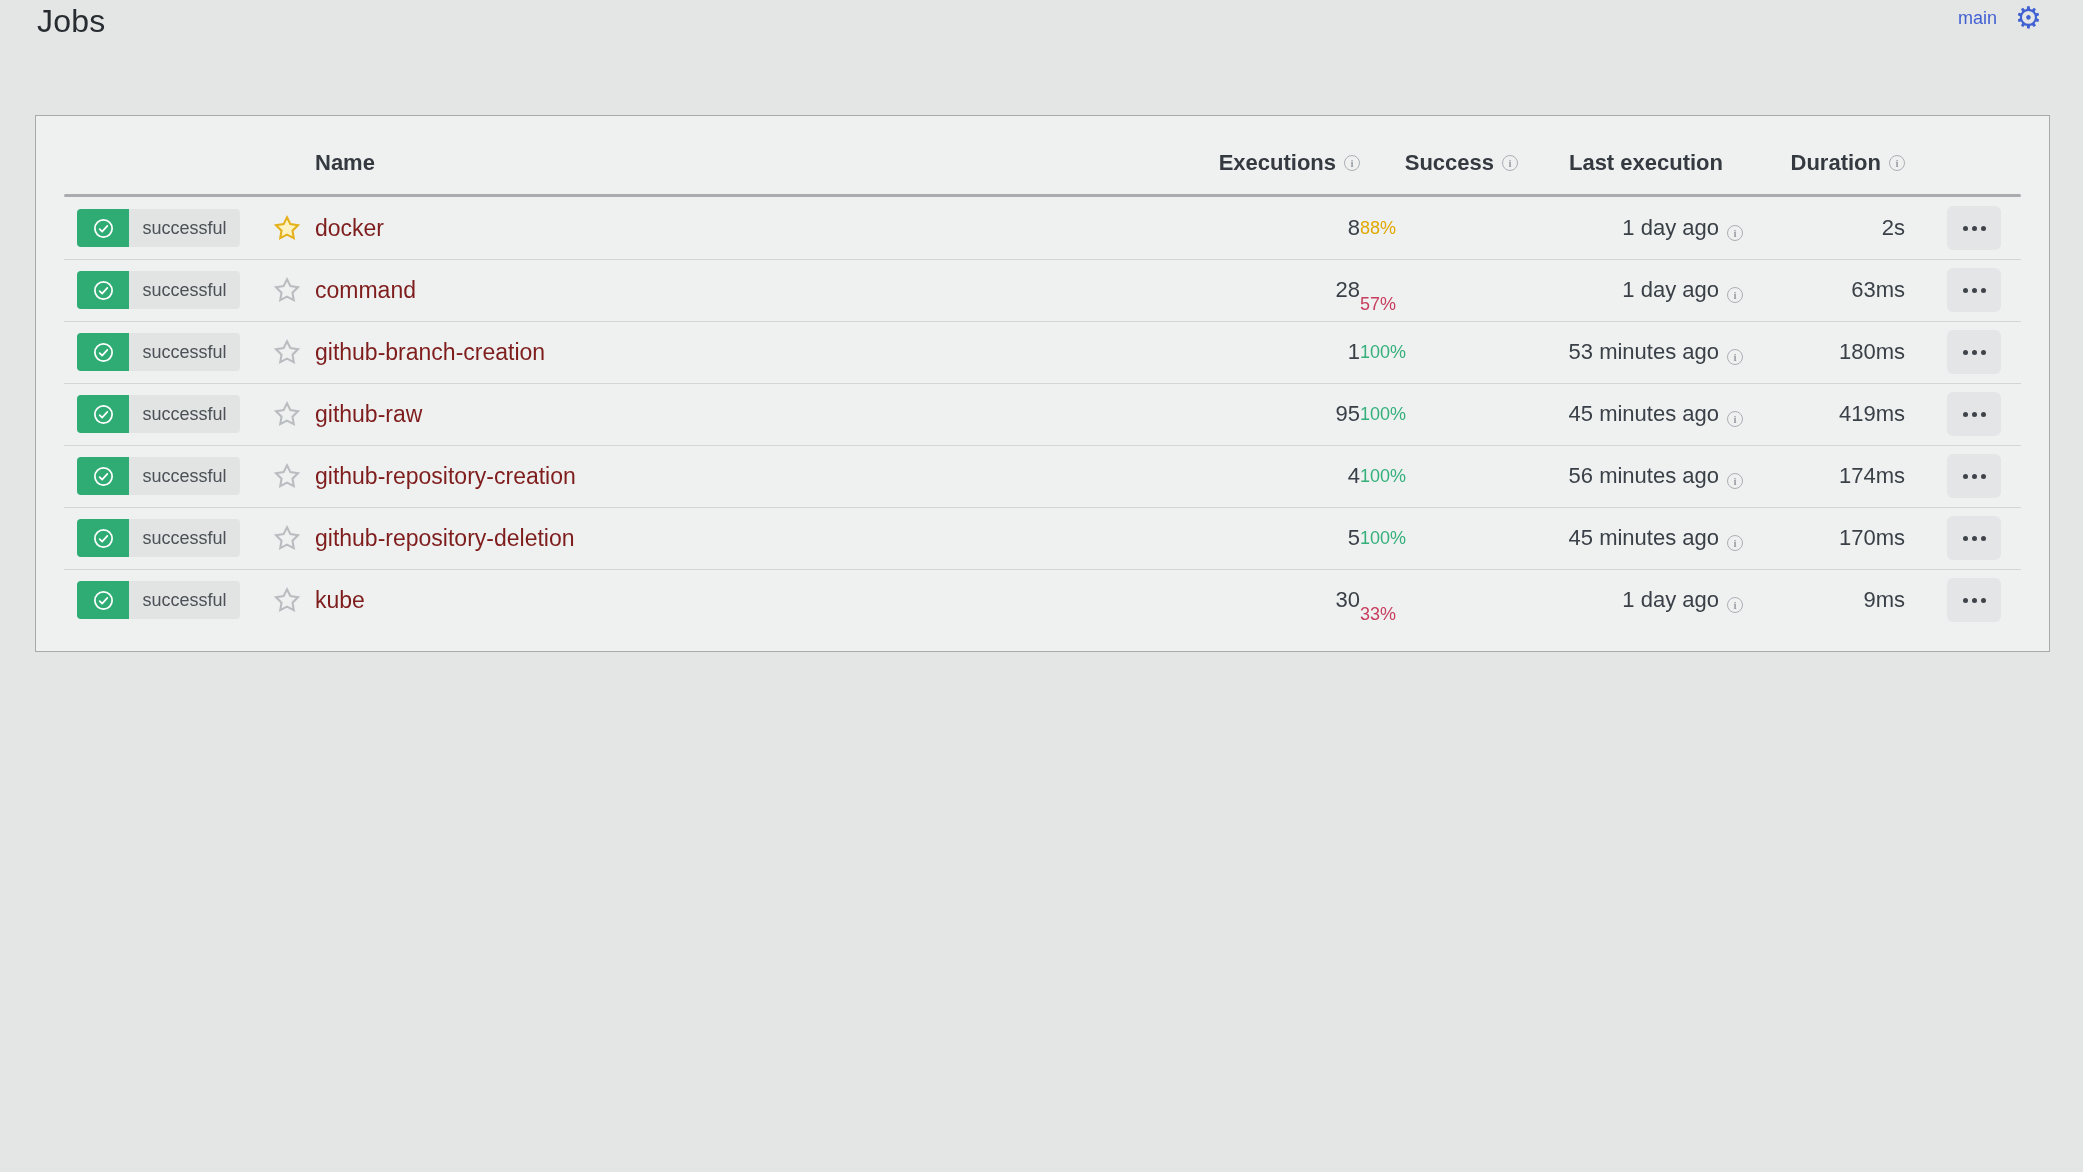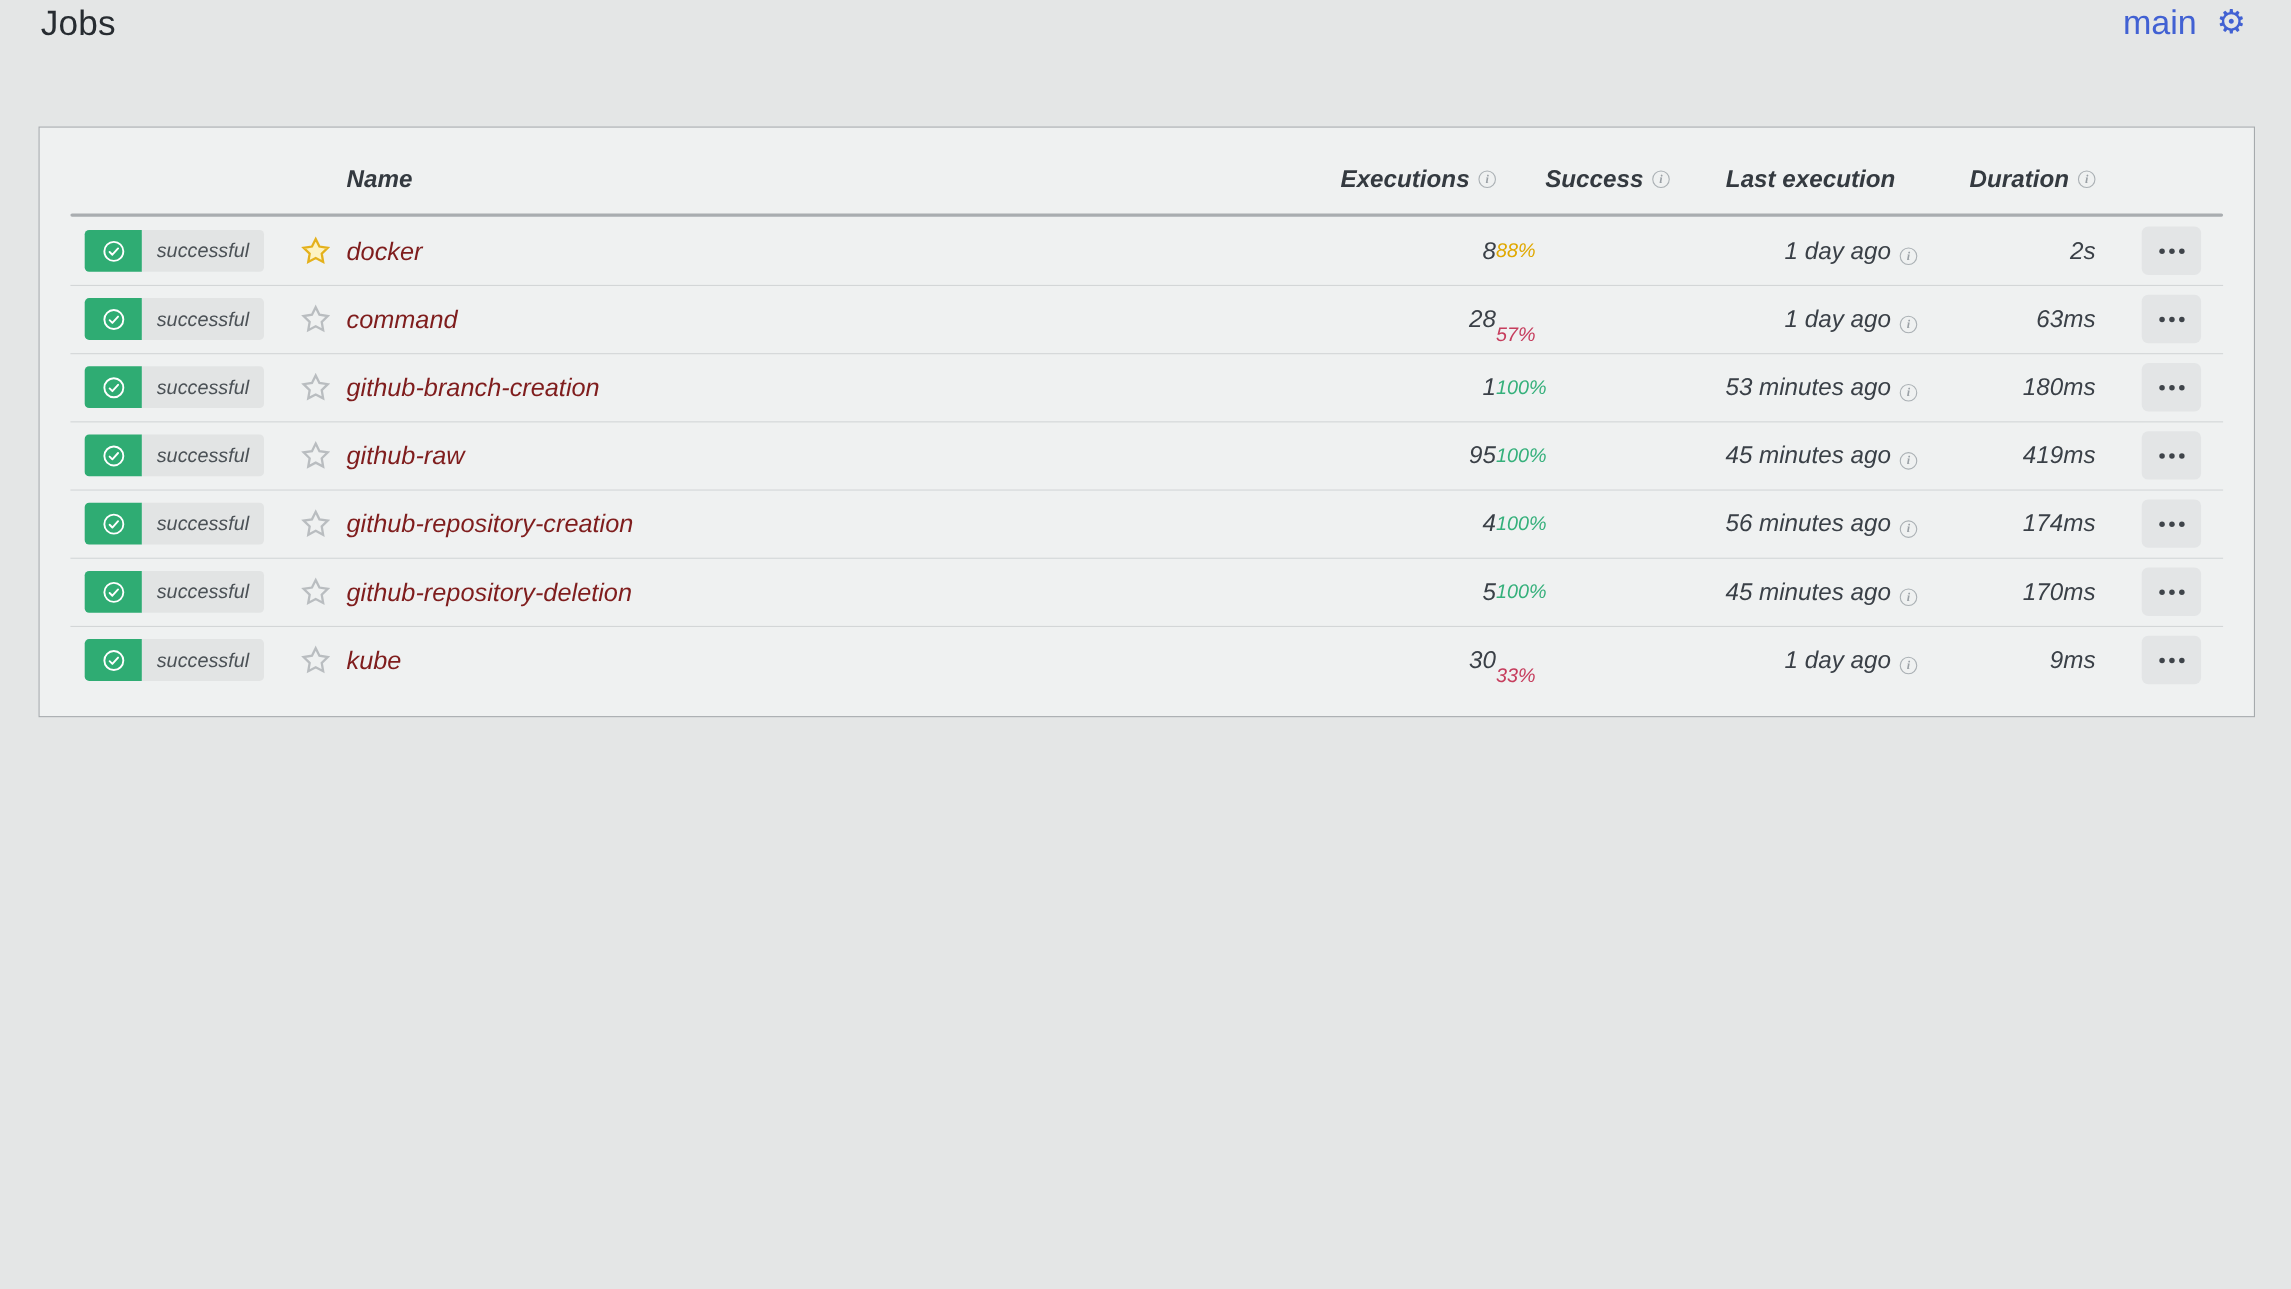--- a/index.html
+++ b/index.html
@@ -16,40 +16,39 @@
   .page-title {
     position:absolute; left:37px; top:3px;
     font-size:32px; font-weight:500; color:#272c31;
     letter-spacing:0.2px;
   }
   .top-right {
     position:absolute; top:3px; right:41px;
     display:flex; align-items:center; gap:18px;
   }
   .branch-link {
-    font-size:31px; color:#4161d3; cursor:pointer; text-decoration:none;
+    font-size:18px; color:#4161d3; cursor:pointer; text-decoration:none;
   }
   .gear {
     font-family:"DejaVu Sans", sans-serif;
     font-size:30px; line-height:30px; color:#4161d3; cursor:pointer;
   }
 
   
   .jobs-card {
     position:absolute; left:35px; top:115px;
     width:2015px;
     background:#eff1f1;
     border:1px solid #a6aaad;
     padding:0 48px 20px 41px;
   }
   .grid-row {
     display:grid;
     grid-template-columns:190px 40px 1fr 120px 158px 225px 162px 96px;
     align-items:center;
-    font-style:italic;
   }
   .thead {
     height:78px;
     padding-top:16px;
     font-size:22px; font-weight:700; color:#343a40;
   }
   .th { display:flex; align-items:center; gap:8px; }
   .th.left   { justify-content:flex-start; padding-left:8px; }
   .th.right  { justify-content:flex-end; }
   .th.pad-r  { padding-right:20px; }

